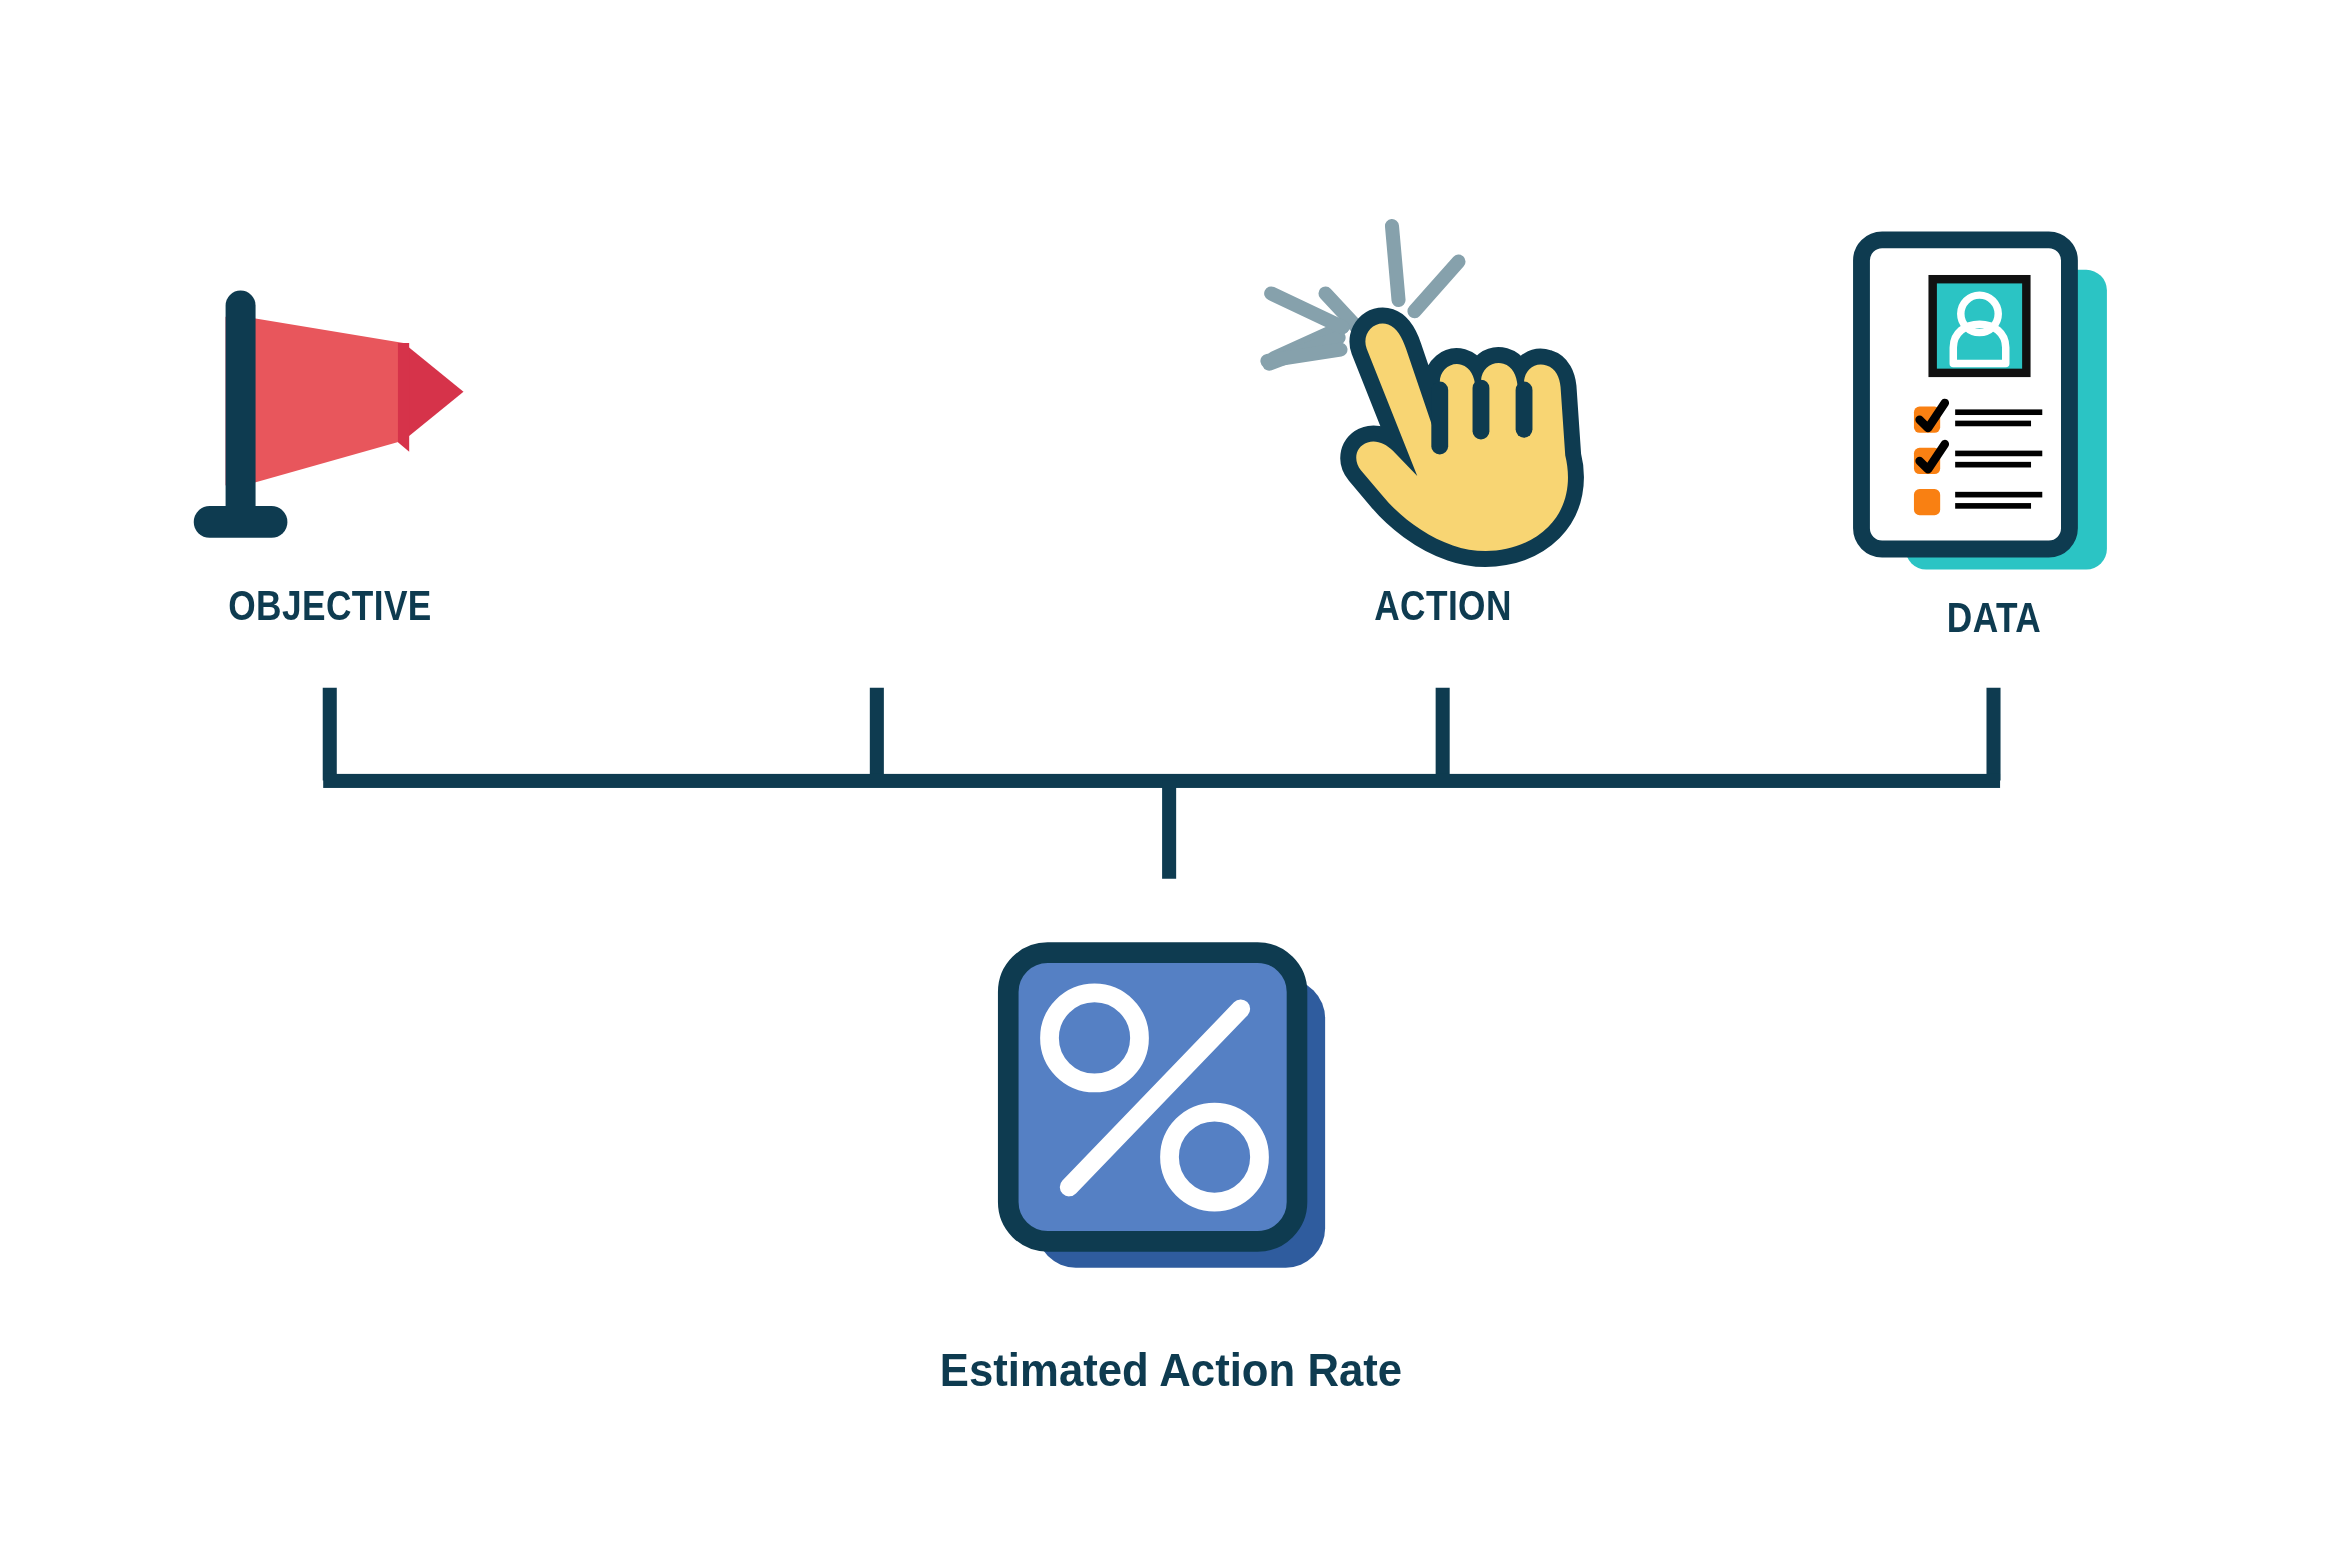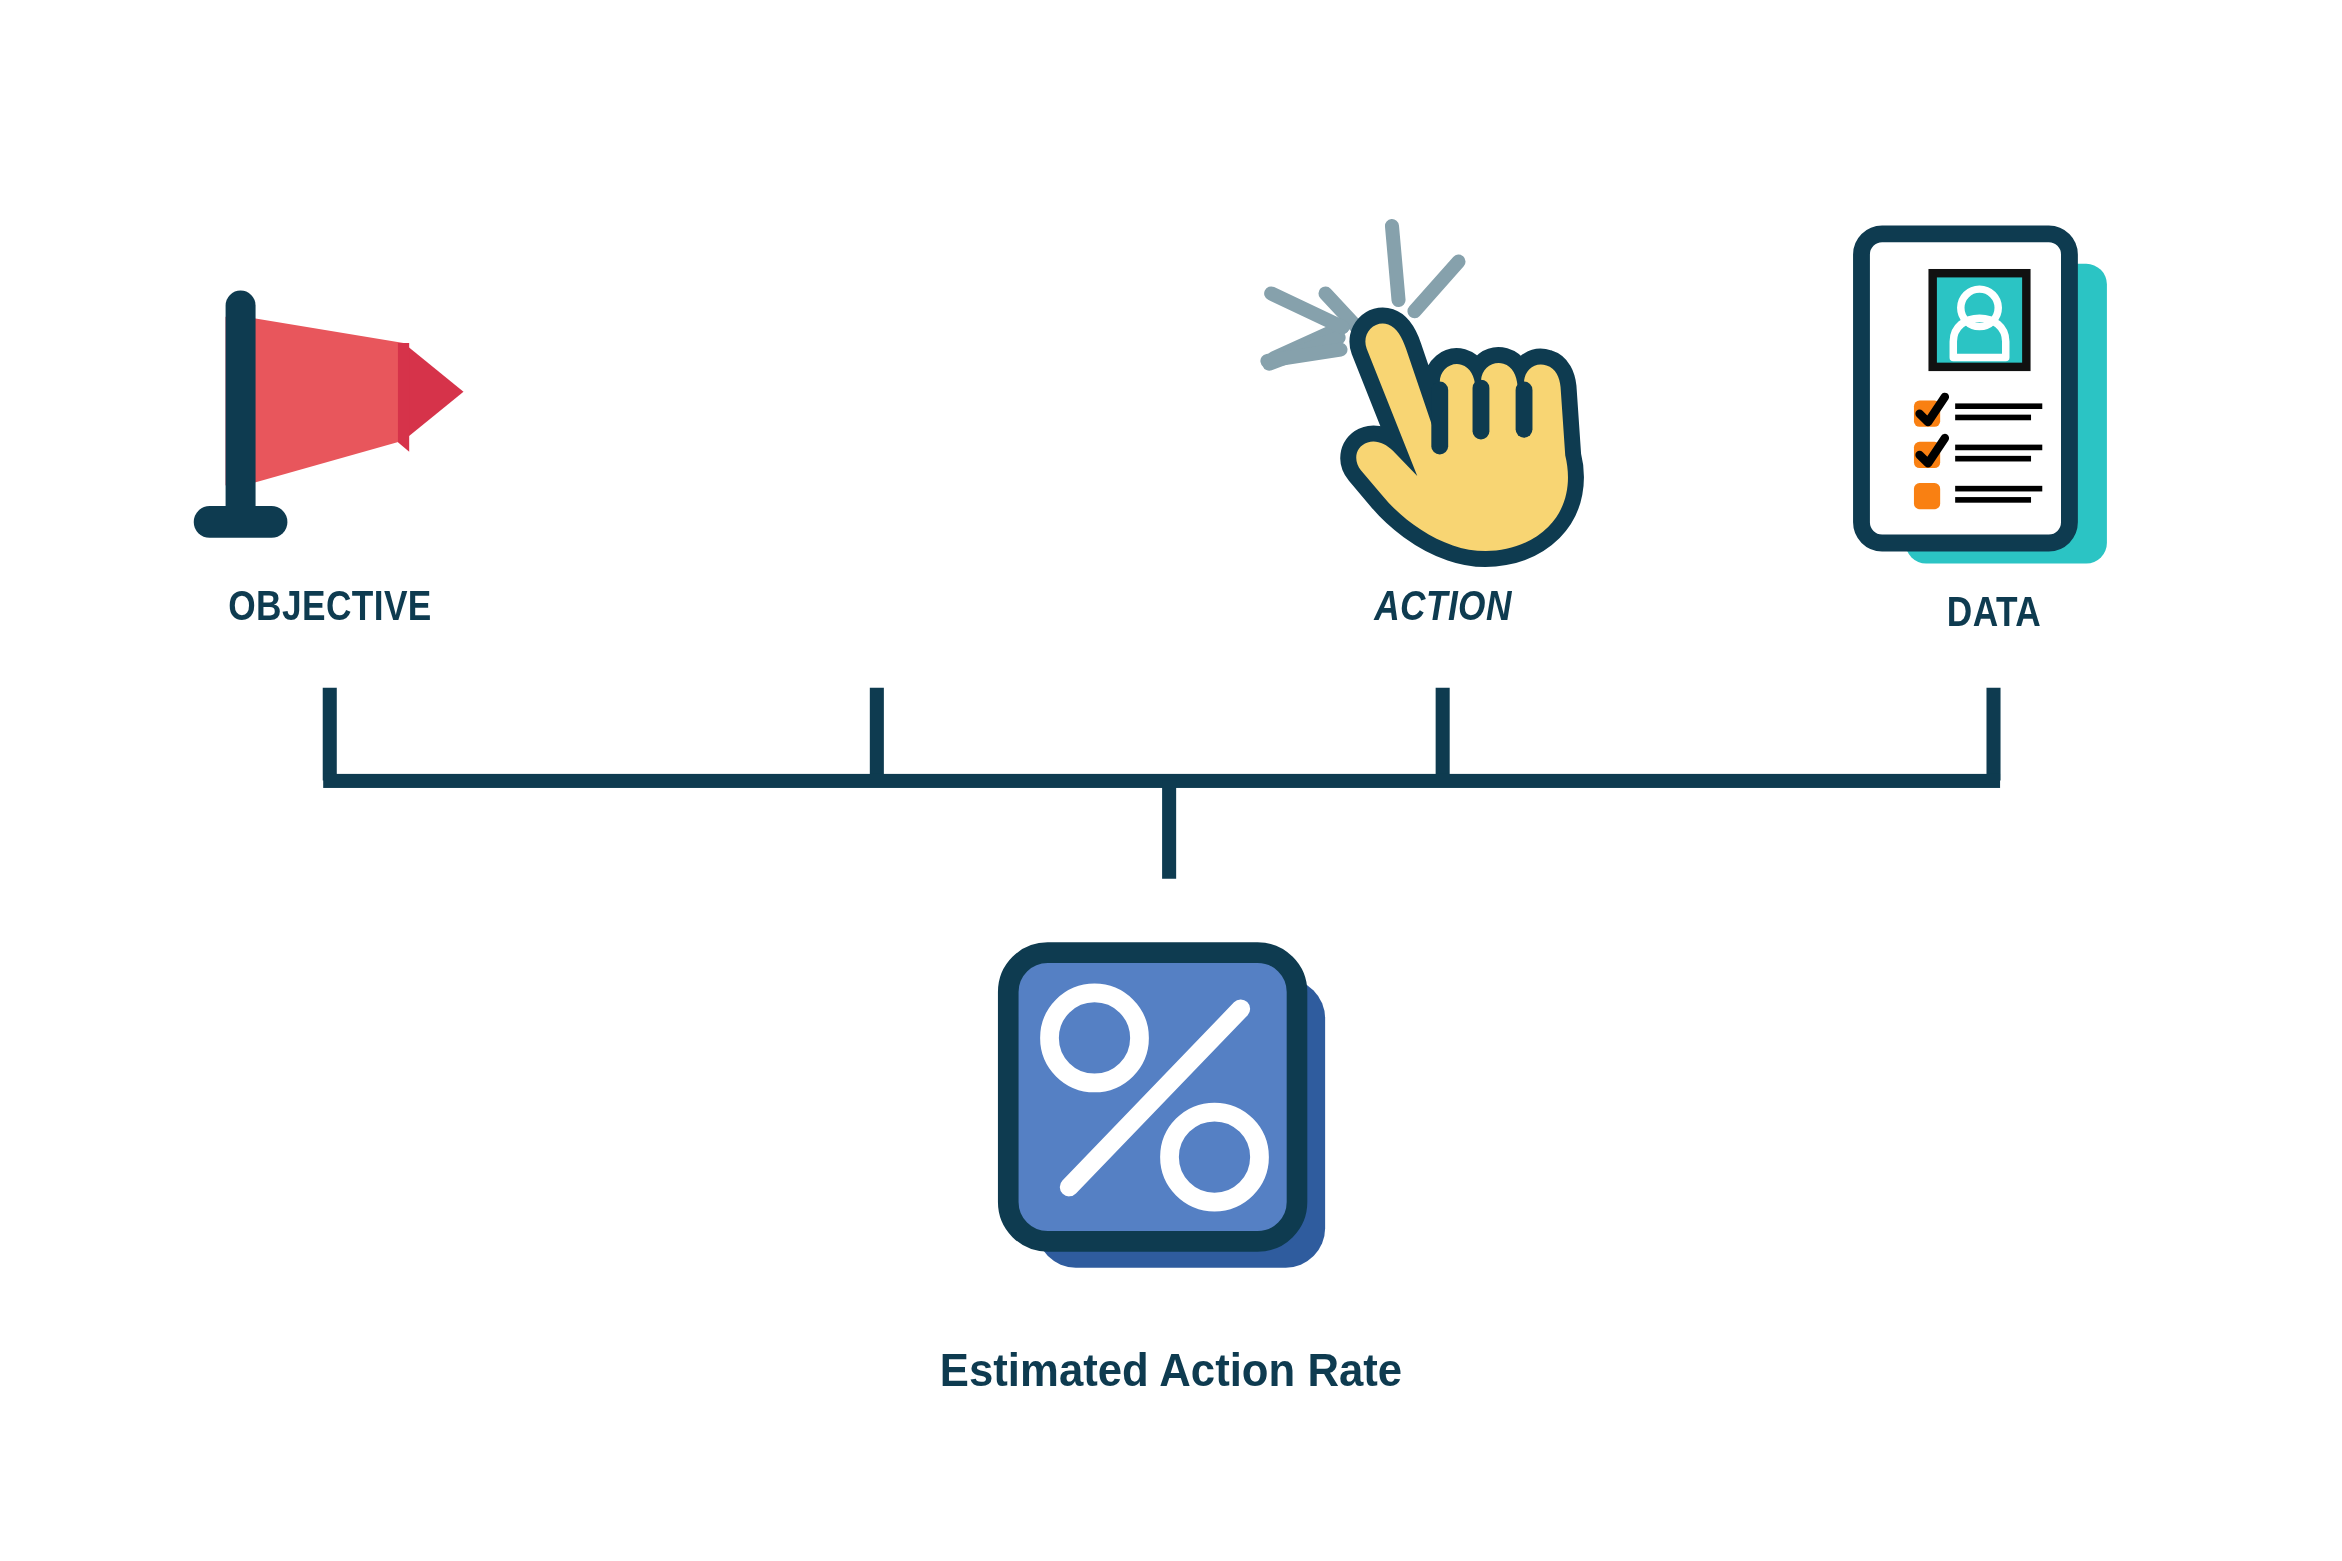--- a/index.html
+++ b/index.html
@@ -69,21 +69,21 @@
 
         <rect x="38" y="40" width="32" height="256" rx="16" fill="#0E3B50"></rect>
 
         <rect x="4" y="270" width="100" height="34" rx="17" fill="#0E3B50"></rect>
       </svg>
     </div>
     <div class="node-label">OBJECTIVE</div>
   </div>
 
 
-  <div class="node" style="left:1237px; top:197px; width:412px;font-style:italic;">
+  <div class="node" style="left:1237px; top:197px; width:412px;">
     <div class="node-icon" style="width:375px; height:384px;">
       <svg width="375" height="384" viewBox="0 0 400 410">
 
         <g stroke="#86A1AC" stroke-width="15" stroke-linecap="round" fill="none">
           <line x1="74" y1="103" x2="113" y2="145"></line>
           <line x1="19" y1="172" x2="92" y2="139"></line>
           <line x1="145" y1="31" x2="152" y2="110"></line>
           <line x1="216" y1="69" x2="169" y2="122"></line>
           <line x1="14" y1="178" x2="88" y2="150"></line>
         </g>
@@ -146,21 +146,21 @@
             <path d="M196 206 L196 266"></path>
             <path d="M240 204 L240 250"></path>
             <path d="M286 206 L286 248"></path>
           </g>
         </g>
       </svg>
     </div>
     <div class="node-label">ACTION</div>
   </div>
 
-  <div class="node" style="left:1788px; top:217px; width:412px;">
+  <div class="node" style="left:1788px; top:223px; width:412px;">
     <div class="node-icon" style="width:319px; height:370px;">
       <svg width="319" height="370" viewBox="0 0 340 395">
 
         <rect x="75" y="50" width="215" height="320" rx="22" fill="#2BC4C4"></rect>
 
         <rect x="28" y="18" width="222" height="330" rx="22" fill="#FFFFFF" stroke="#0E3B50" stroke-width="18"></rect>
 
         <rect x="104" y="60" width="100" height="100" fill="#2BC4C4" stroke="#111111" stroke-width="9"></rect>
 
         <circle cx="154" cy="97" r="20" fill="none" stroke="#FFFFFF" stroke-width="8"></circle>

